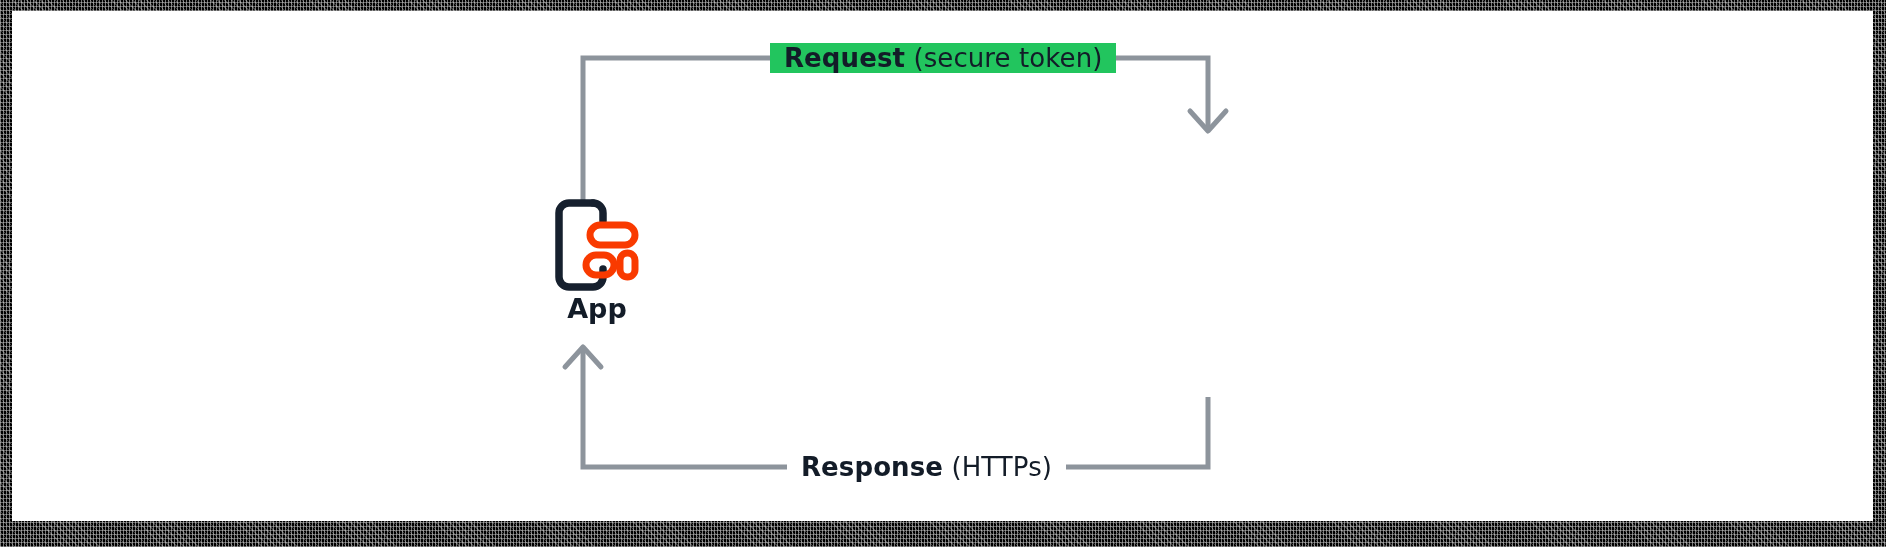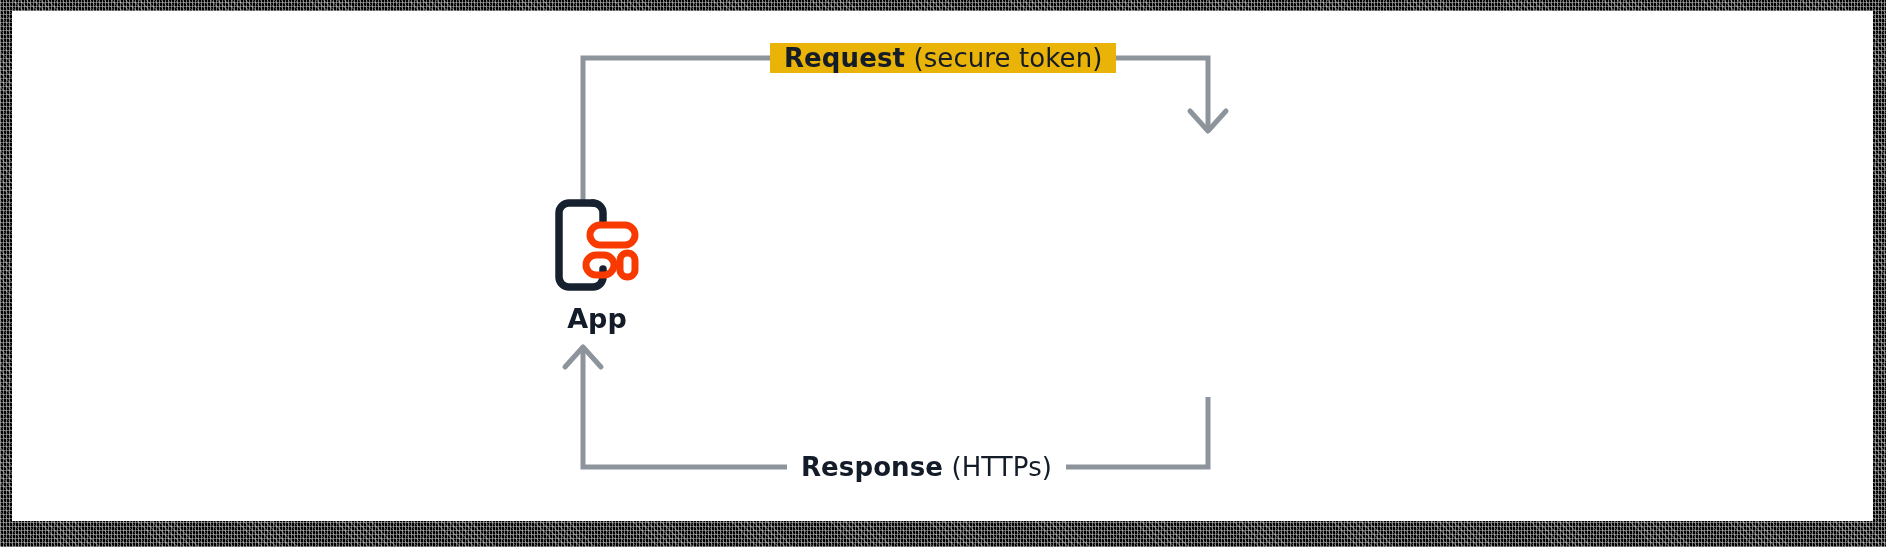--- a/index.html
+++ b/index.html
@@ -59,21 +59,21 @@
   .edge-label .strong {
     font-weight: 700;
   }
   .edge-label .light {
     font-weight: 400;
   }
   #label-request {
     left: 758px;
     top: 32px;
     padding: 0 14px;
-    background: #eab308;
+    background: #22c55e;
   }
   #label-response {
     left: 775px;
     top: 441px;
     padding: 0 14px;
     background: #ffffff;
     text-align: center;
   }
 
   
@@ -104,21 +104,21 @@
   .node-caption .title {
     font-weight: 700;
     display: block;
   }
   .node-caption .sub {
     font-weight: 400;
     display: block;
     font-size: 26px;
     line-height: 1.12;
   }
-  #node-app .node-caption { margin-top: 14px; }
+  #node-app .node-caption { margin-top: 4px; }
   #node-server .node-caption { margin-top: 18px; }
 </style>
 </head>
 <body>
 
 <div id="frame">
   <div id="noise-border"></div>
 
   <div id="canvas">
 

